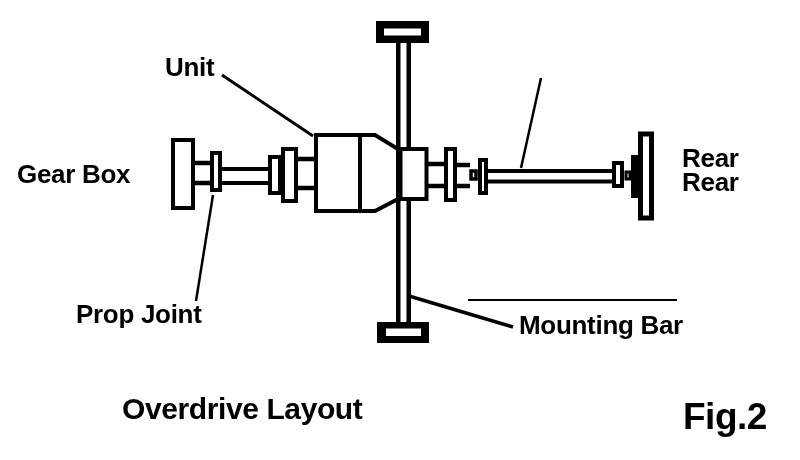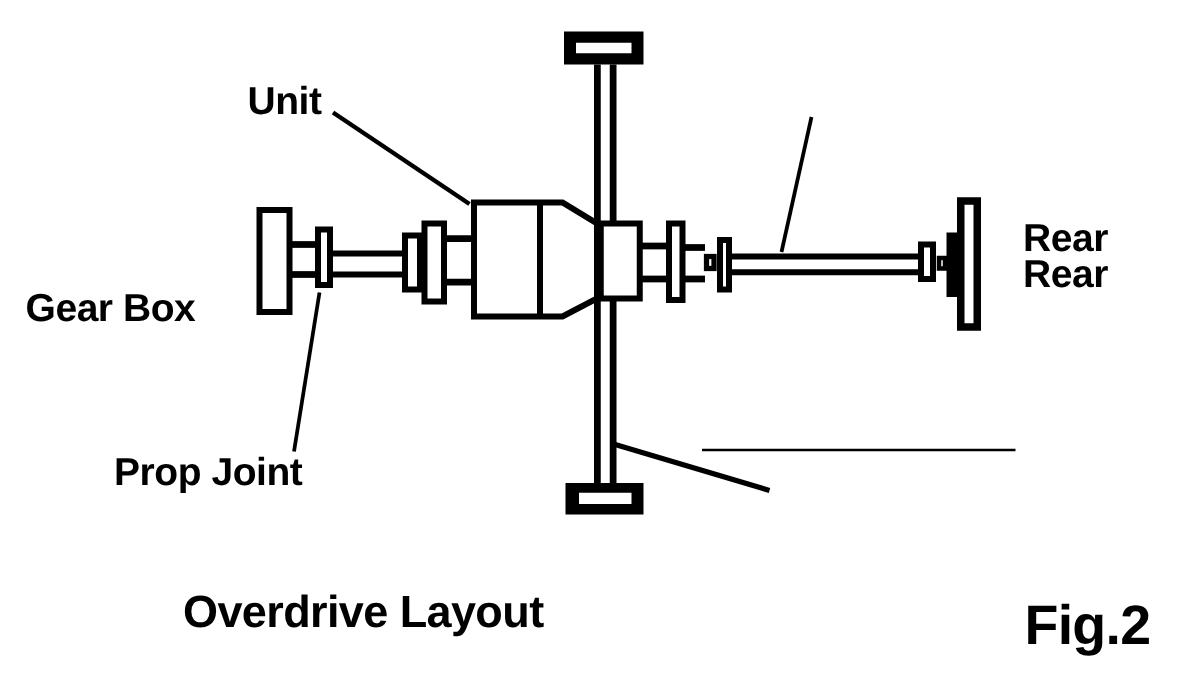--- a/index.html
+++ b/index.html
@@ -72,28 +72,29 @@
     <line x1="486" y1="171" x2="614" y2="171" stroke="#000" stroke-width="4"></line>
     <line x1="486" y1="181.5" x2="614" y2="181.5" stroke="#000" stroke-width="4"></line>
     <rect x="614" y="163" width="8" height="23" fill="#fff" stroke="#000" stroke-width="4"></rect>
     <rect x="626" y="172" width="4" height="7" fill="#fff" stroke="#000" stroke-width="3"></rect>
     <rect x="633" y="157" width="4" height="39" fill="#fff" stroke="#000" stroke-width="4"></rect>
     <rect x="640.5" y="134" width="11" height="84" fill="#fff" stroke="#000" stroke-width="5"></rect>
   </svg>
 
   <div class="lbl" style="left:165px;top:53px;">Unit</div>
 
-  <div class="lbl" style="left:17px;top:160px;margin-top:31px;">Gear Box</div>
+  <div class="lbl" style="left:17px;top:160px;">Gear Box</div>
 
 
   <div class="lbl two-line" style="left:682px;top:146px;">
     <div>Rear</div>
     <div>Rear</div>
   </div>
 
   <div class="lbl" style="left:76px;top:300px;">Prop Joint</div>
 
+  <div class="lbl" style="left:519px;top:311px;">Mounting Bar</div>
 
   <div class="lbl caption" style="left:122px;top:392px;">Overdrive Layout</div>
 
   <div class="lbl figno" style="left:683px;top:397px;">Fig.2</div>
 
 </div>
 
 </body></html>

